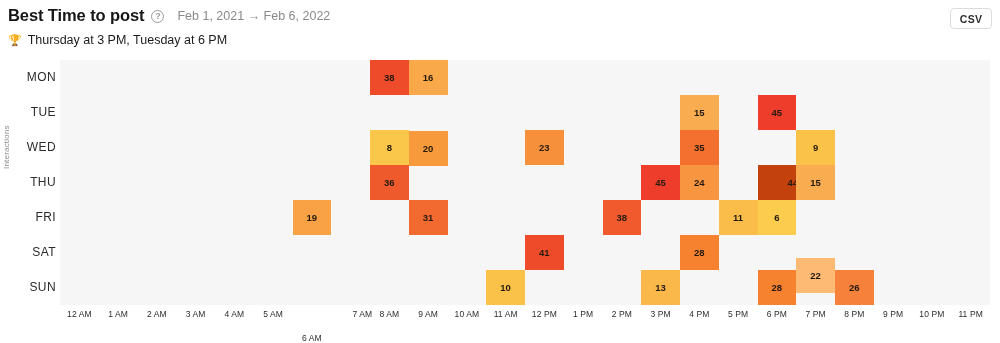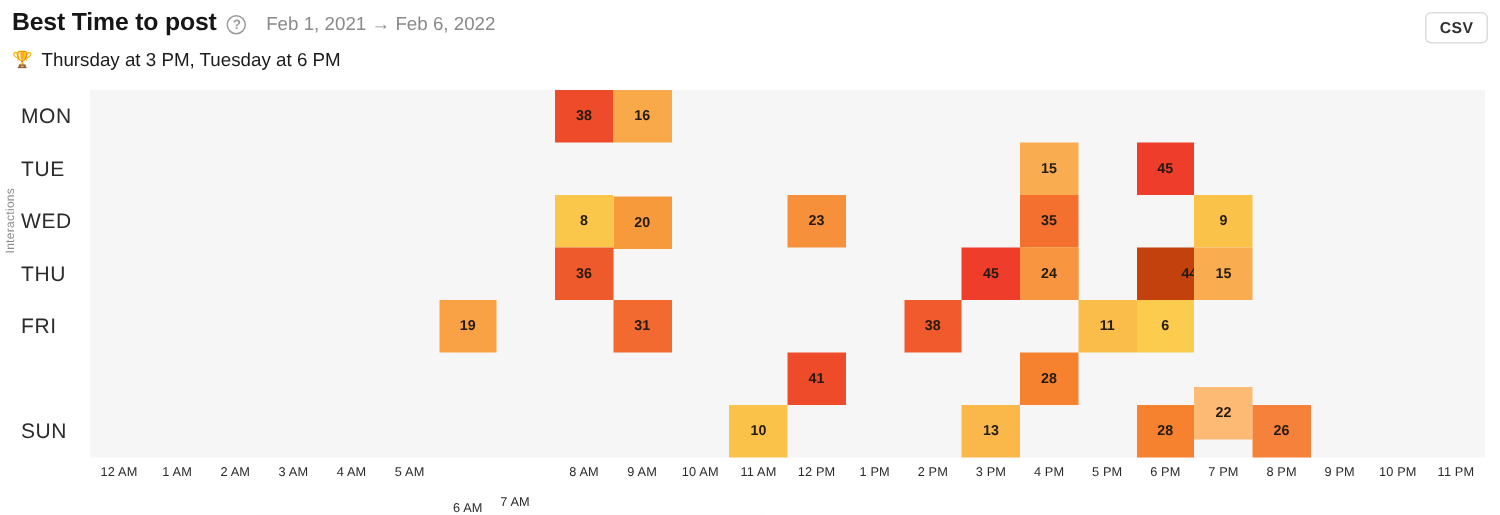--- a/index.html
+++ b/index.html
@@ -112,21 +112,22 @@
     left: 14px; top: 4px;
     width: 42px;
     height: 245px;
   }
   .y-label {
     position: absolute;
     right: 0;
     width: 42px;
     height: 35px;
     line-height: 35px;
-    font-size: 14px;
+    text-align: right;
+    font-size: 12px;
     color: #2b2b2b;
     letter-spacing: 0.4px;
   }
   .grid {
     position: absolute;
     left: 60px; top: 4px;
     width: 930px;
     height: 245px;
     background: #f6f6f6;
   }
@@ -174,20 +175,21 @@
 </div>
 
 <div class="chart-area">
   <div class="y-axis-title">Interactions</div>
   <div class="y-labels">
       <div class="y-label" style="top: 0px;">MON</div>
       <div class="y-label" style="top: 35px;">TUE</div>
       <div class="y-label" style="top: 70px;">WED</div>
       <div class="y-label" style="top: 105px;">THU</div>
       <div class="y-label" style="top: 140px;">FRI</div>
+      <div class="y-label" style="top: 175px;">SAT</div>
       <div class="y-label" style="top: 210px;">SUN</div>
     </div>
   <div class="grid">
       <div class="cell" title="MON 8 AM: 38" style="left: 310px; top: 0px; width: 38.75px; background: rgb(238, 75, 43);">38</div>
       <div class="cell" title="MON 9 AM: 16" style="left: 348.75px; top: 0px; width: 38.75px; background: rgb(249, 169, 74);">16</div>
       <div class="cell" title="TUE 9 AM: 20" style="left: 348.75px; top: 35px; width: 38.75px; background: rgb(247, 154, 60); margin-top: 36px;">20</div>
       <div class="cell" title="TUE 4 PM: 15" style="left: 620px; top: 35px; width: 38.75px; background: rgb(249, 173, 80);">15</div>
       <div class="cell" title="TUE 6 PM: 45" style="left: 697.5px; top: 35px; width: 38.75px; background: rgb(238, 61, 42);">45</div>
       <div class="cell" title="WED 8 AM: 8" style="left: 310px; top: 70px; width: 38.75px; background: rgb(251, 199, 74);">8</div>
       <div class="cell" title="WED 12 PM: 23" style="left: 465px; top: 70px; width: 38.75px; background: rgb(247, 144, 58);">23</div>
@@ -213,21 +215,21 @@
       <div class="cell" title="SUN 8 PM: 26" style="left: 775px; top: 210px; width: 38.75px; background: rgb(246, 129, 58);">26</div>
     </div>
   <div class="x-labels">
       <div class="x-label" style="left: 0px; width: 38.75px;">12 AM</div>
       <div class="x-label" style="left: 38.75px; width: 38.75px;">1 AM</div>
       <div class="x-label" style="left: 77.5px; width: 38.75px;">2 AM</div>
       <div class="x-label" style="left: 116.25px; width: 38.75px;">3 AM</div>
       <div class="x-label" style="left: 155px; width: 38.75px;">4 AM</div>
       <div class="x-label" style="left: 193.75px; width: 38.75px;">5 AM</div>
       <div class="x-label" style="left: 232.5px; width: 38.75px; margin-top: 24px;">6 AM</div>
-      <div class="x-label" style="left: 264px; width: 38.75px; margin-top: 20px;">7 AM</div>
+      <div class="x-label" style="left: 283px; width: 38.75px;">7 AM</div>
       <div class="x-label" style="left: 310px; width: 38.75px;">8 AM</div>
       <div class="x-label" style="left: 348.75px; width: 38.75px;">9 AM</div>
       <div class="x-label" style="left: 387.5px; width: 38.75px;">10 AM</div>
       <div class="x-label" style="left: 426.25px; width: 38.75px;">11 AM</div>
       <div class="x-label" style="left: 465px; width: 38.75px;">12 PM</div>
       <div class="x-label" style="left: 503.75px; width: 38.75px;">1 PM</div>
       <div class="x-label" style="left: 542.5px; width: 38.75px;">2 PM</div>
       <div class="x-label" style="left: 581.25px; width: 38.75px;">3 PM</div>
       <div class="x-label" style="left: 620px; width: 38.75px;">4 PM</div>
       <div class="x-label" style="left: 658.75px; width: 38.75px;">5 PM</div>

